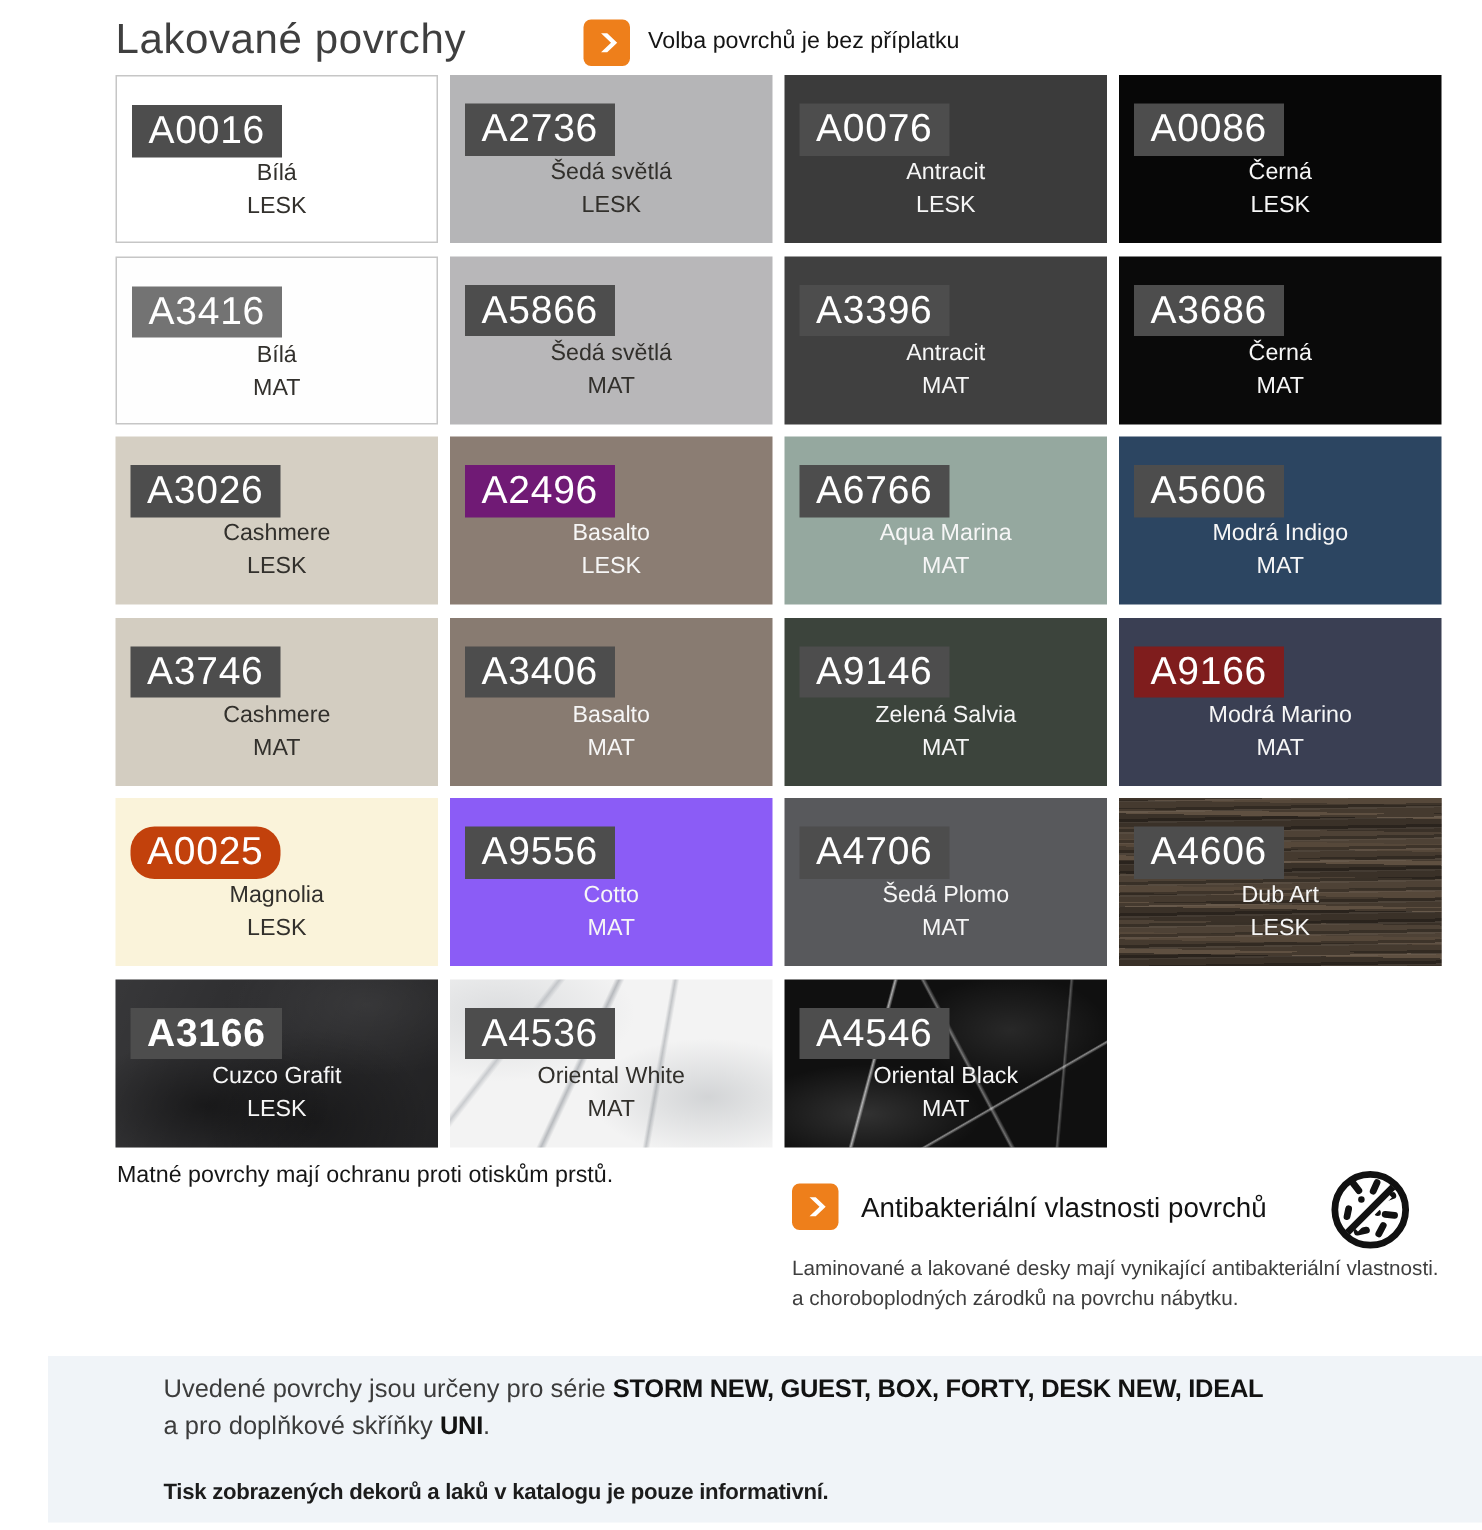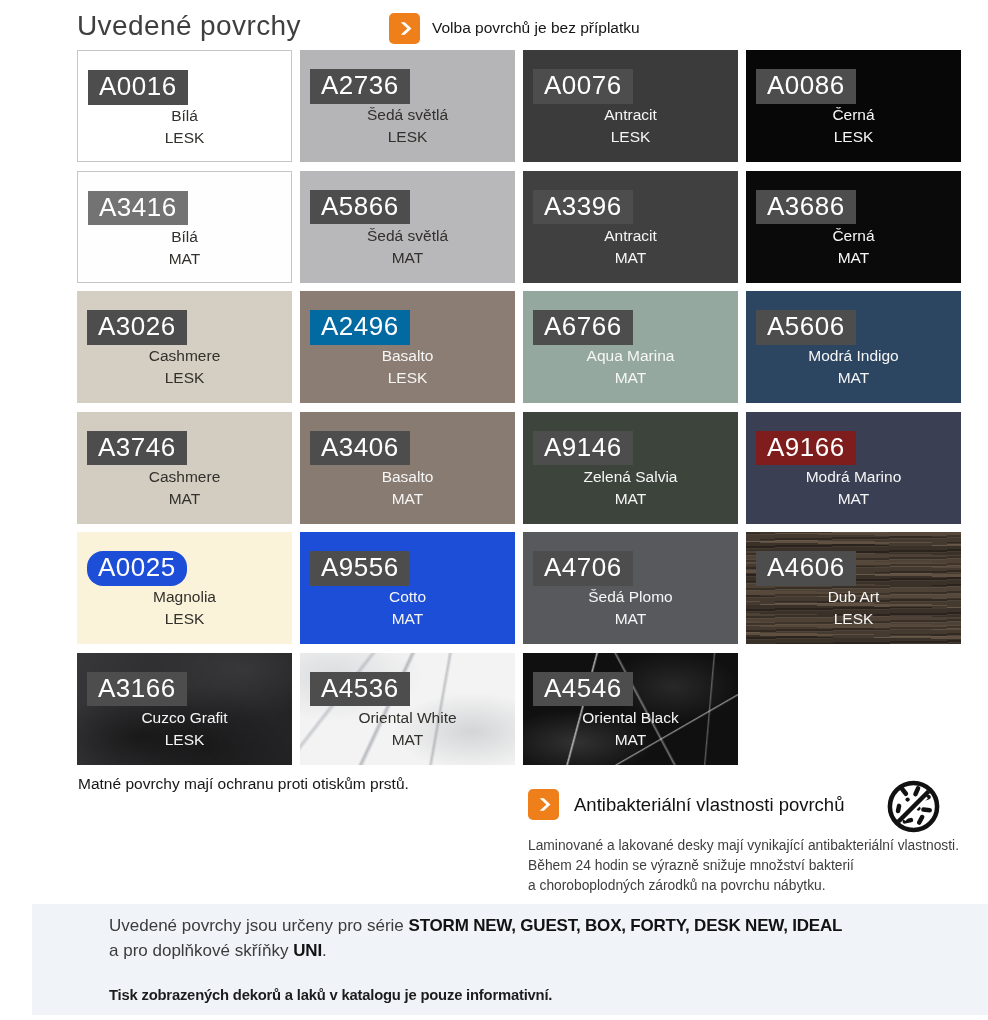--- a/index.html
+++ b/index.html
@@ -62,21 +62,21 @@
   .footer-line2 { position:absolute; left:77px; top:37px; font-size:17px; color:#3c3c3c; }
   .footer-line1 b, .footer-line2 b { color:#121212; font-weight:700; letter-spacing:-.2px; }
   .footer-disclaimer { position:absolute; left:77px; top:83px; font-size:14.8px; font-weight:700;
                        letter-spacing:-.2px; color:#1c1c1c; }
 </style>
 </head>
 <body>
 
 <div class="page">
 
-  <h1 class="page-title">Uvedené povrchy</h1>
+  <h1 class="page-title">Lakované povrchy</h1>
 
   <div class="arrow-badge" id="note-arrow" style="background: rgb(238, 127, 27);">
     <svg viewBox="0 0 30 30">
       <polygon points="9,5 19.5,15 9,25 15.5,25 26,15 15.5,5" fill="#ffffff"></polygon>
     </svg>
   </div>
   <div class="top-note">Volba povrchů je bez příplatku</div>
 
   <div class="swatch-grid">
     <div class="swatch text-dark bordered" style="background-color: rgb(255, 255, 255);">
@@ -127,21 +127,21 @@
       <div class="swatch-finish">MAT</div>
     </div>
 
     <div class="swatch text-dark" style="background-color: rgb(213, 207, 195); padding-left: 40px;">
       <div class="code-badge" style="background: rgb(77, 77, 77);">A3026</div>
       <div class="swatch-name">Cashmere</div>
       <div class="swatch-finish">LESK</div>
     </div>
 
     <div class="swatch text-light" style="background-color: rgb(139, 125, 115);">
-      <div class="code-badge" style="background: #0369a1;">A2496</div>
+      <div class="code-badge" style="background: #701a75;">A2496</div>
       <div class="swatch-name">Basalto</div>
       <div class="swatch-finish">LESK</div>
     </div>
 
     <div class="swatch text-light" style="background-color: rgb(149, 168, 159); padding-left: 44px;">
       <div class="code-badge" style="background: rgb(77, 77, 77);">A6766</div>
       <div class="swatch-name">Aqua Marina</div>
       <div class="swatch-finish">MAT</div>
     </div>
 
@@ -169,45 +169,45 @@
       <div class="swatch-finish">MAT</div>
     </div>
 
     <div class="swatch text-light" style="background-color: rgb(58, 63, 83);">
       <div class="code-badge" style="background: #7f1d1d;">A9166</div>
       <div class="swatch-name">Modrá Marino</div>
       <div class="swatch-finish">MAT</div>
     </div>
 
     <div class="swatch text-dark" style="background-color: rgb(250, 243, 218);">
-      <div class="code-badge" style="background: #1d4ed8; border-radius: 16px;">A0025</div>
+      <div class="code-badge" style="background: #c2410c; border-radius: 16px;">A0025</div>
       <div class="swatch-name">Magnolia</div>
       <div class="swatch-finish">LESK</div>
     </div>
 
-    <div class="swatch text-light" style="background-color: #1d4ed8;">
+    <div class="swatch text-light" style="background-color: #8b5cf6;">
       <div class="code-badge" style="background: rgb(77, 77, 77);">A9556</div>
       <div class="swatch-name">Cotto</div>
       <div class="swatch-finish">MAT</div>
     </div>
 
     <div class="swatch text-light" style="background-color: rgb(88, 89, 92);">
       <div class="code-badge" style="background: rgb(77, 77, 77);">A4706</div>
       <div class="swatch-name">Šedá Plomo</div>
       <div class="swatch-finish">MAT</div>
     </div>
 
     <div class="swatch text-light tx-wood" style="background-color: rgb(76, 63, 53);">
       <div class="code-badge" style="background: rgb(77, 77, 77); text-align: right;">A4606</div>
       <div class="swatch-name">Dub Art</div>
       <div class="swatch-finish">LESK</div>
     </div>
 
     <div class="swatch text-light tx-grafit" style="background-color: rgb(45, 45, 47);">
-      <div class="code-badge" style="background: rgb(77, 77, 77);">A3166</div>
+      <div class="code-badge" style="background: rgb(77, 77, 77); font-weight: bold;">A3166</div>
       <div class="swatch-name">Cuzco Grafit</div>
       <div class="swatch-finish">LESK</div>
     </div>
 
     <div class="swatch text-dark tx-marble-white" style="background-color: rgb(243, 243, 243);">
       <div class="code-badge" style="background: rgb(77, 77, 77);">A4536</div>
       <div class="swatch-name">Oriental White</div>
       <div class="swatch-finish">MAT</div>
     </div>
 
@@ -239,21 +239,20 @@
       <rect x="12.5" y="27" width="4.6" height="10" rx="2.3" transform="rotate(12 14.8 32)"></rect>
       <circle cx="24" cy="23" r="2.2"></circle>
       <circle cx="35" cy="32" r="2.2"></circle>
     </g>
     <line x1="41.5" y1="18.5" x2="18.5" y2="41.5" stroke="#ffffff" stroke-width="9"></line>
     <line x1="45.5" y1="14.5" x2="14.5" y2="45.5" stroke="#111111" stroke-width="4.6"></line>
   </svg>
 
   <div class="ab-text">
     <div>Laminované a lakované desky mají vynikající antibakteriální vlastnosti.</div>
-    <div>Během 24 hodin se výrazně snižuje množství bakterií</div>
     <div>a choroboplodných zárodků na povrchu nábytku.</div>
   </div>
 
   <div class="footer-panel" style="background: rgb(240, 244, 248); margin-left: 32px;">
     <div class="footer-line1">
       <span>Uvedené povrchy jsou určeny pro série </span><b>STORM NEW, GUEST, BOX, FORTY, DESK NEW, IDEAL</b>
     </div>
     <div class="footer-line2">
       <span>a pro doplňkové skříňky </span><b>UNI</b><span>.</span>
     </div>

